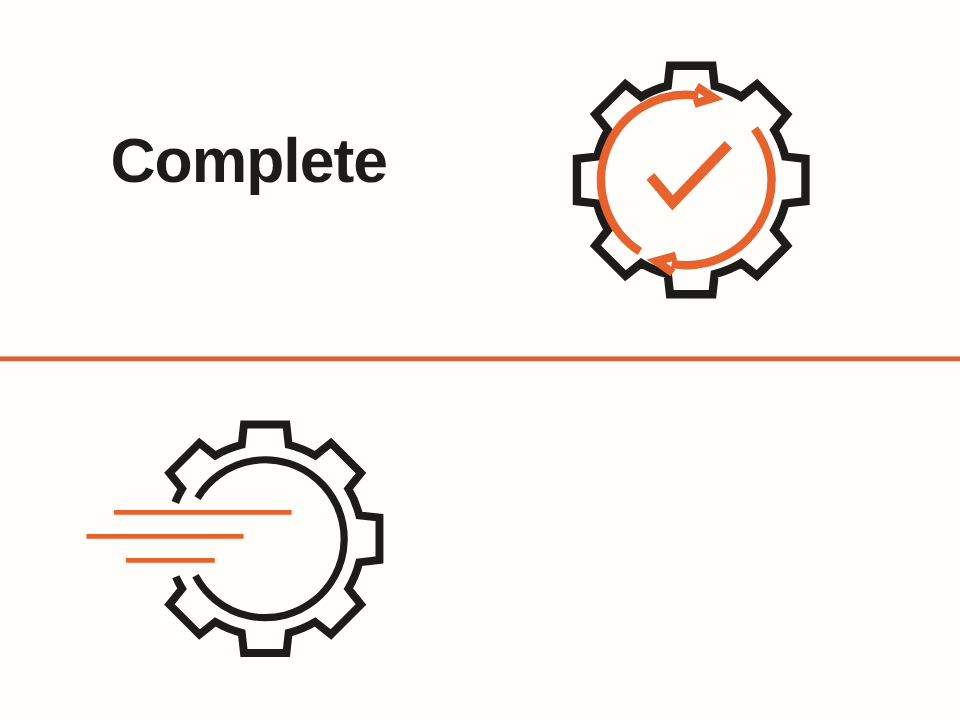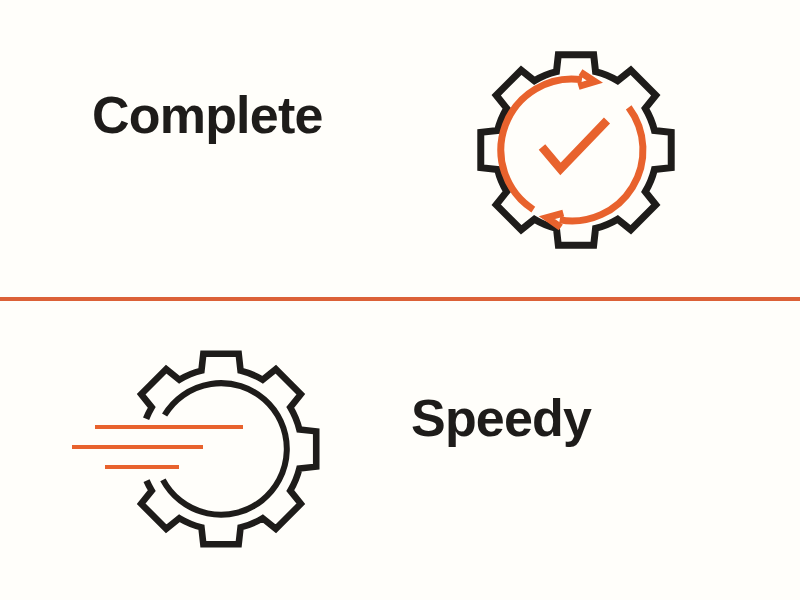--- a/index.html
+++ b/index.html
@@ -14,21 +14,21 @@
     background:var(--bg);
     font-family:"Liberation Sans", sans-serif;
   }
   .poster{position:absolute;inset:0;}
   .heading{
     position:absolute;margin:0;
     font-weight:700;font-size:52px;line-height:55px;letter-spacing:-0.8px;
     color:var(--ink);
   }
   .heading .line{display:block;white-space:nowrap;}
-  #heading-top{left:92px;top:88px;}
+  #heading-top{left:92px;top:108px;}
   #heading-bottom{left:411px;top:391px;}
   .icon{position:absolute;display:block;}
   #icon-top{left:460px;top:35px;}
   #icon-bottom{left:60px;top:340px;}
   .divider{
     position:absolute;left:0;top:297px;width:800px;height:3.5px;
     background:var(--divider);
   }
   .gear{fill:none;stroke:var(--ink);stroke-linejoin:miter;}
   .orange-stroke{fill:none;stroke:var(--orange);}
@@ -90,17 +90,16 @@
       </g>
 
       <g>
         <line class="orange-stroke" stroke-width="4" x1="95" y1="427" x2="243" y2="427"></line>
         <line class="orange-stroke" stroke-width="4" x1="72" y1="447" x2="203" y2="447"></line>
         <line class="orange-stroke" stroke-width="4" x1="105" y1="467" x2="179" y2="467"></line>
       </g>
     </svg>
 
     <h2 class="heading" id="heading-bottom">
-      <span class="line">Speedy</span>
     </h2>
   </section>
 
 </div>
 
 </body></html>

